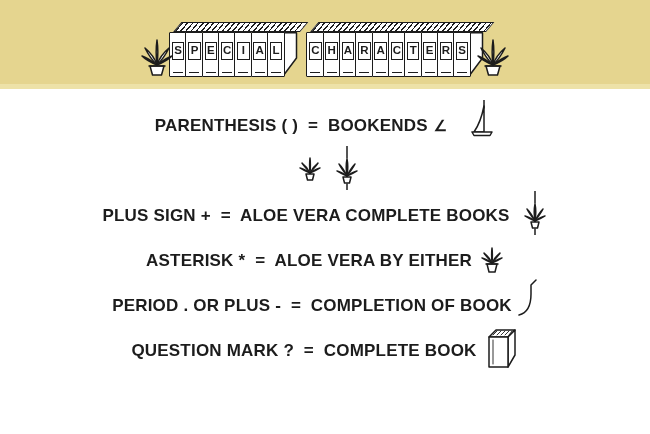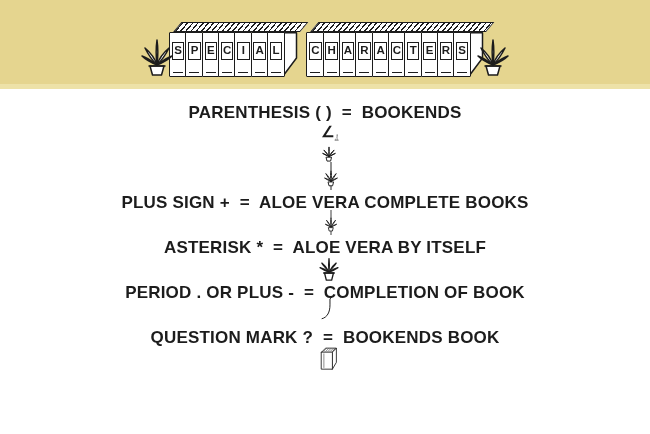--- a/index.html
+++ b/index.html
@@ -36,21 +36,21 @@
   }
   .letter-box {
     box-sizing:border-box; margin-top:9px; width:12.5px; height:18px;
     border:1.4px solid #1c1c1c; display:flex; align-items:center; justify-content:center;
     font-size:11.5px; font-weight:700; line-height:1;
   }
   .cover-wedge { margin-left:-2px; position:relative; z-index:0; }
 
   
   .rows { padding-top:14px; }
-  .row { height:45px; display:flex; align-items:center; justify-content:center;flex-direction:column; }
+  .row { height:45px; display:flex; align-items:center; justify-content:center; }
   .row-text {
     font-size:17px; font-weight:600; letter-spacing:0.2px; white-space:pre;
     font-stretch:condensed;
   }
   .angle-glyph { font-size:15px; font-weight:600; margin-left:6px; }
 
   
   .icon { display:block; }
   .icon path, .icon line, .icon rect, .icon polygon {
     stroke:#1c1c1c; stroke-width:1.5; fill:none;
@@ -203,42 +203,42 @@
         <path class="solid" d="M13,30 C10,26 7,22 5,18 C9,22 11,26 13,30 Z"></path>
         <path class="solid" d="M13,30 C16,26 19,22 21,18 C17,22 15,26 13,30 Z"></path>
         <path class="solid" d="M13,30 C10,29 6,27 3,25 C7,26 10,28 13,30 Z"></path>
         <path class="solid" d="M13,30 C16,29 20,27 23,25 C19,26 16,28 13,30 Z"></path>
         <path class="solid" d="M9,31 h8 l-1.5,6 h-5 Z"></path>
         <line x1="13" y1="38" x2="13" y2="44"></line>
       </svg>
     </div>
 
     <div class="row">
-      <span class="row-text">ASTERISK *  =  ALOE VERA BY ITSELF</span>
+      <span class="row-text">ASTERISK *  =  ALOE VERA BY EITHER</span>
       <svg class="icon i-aloe-pot" width="24" height="28" viewBox="0 0 24 28">
         <path class="solid" d="M12,18 C11.5,12 11.5,7 12,3 C12.5,7 12.5,12 12,18 Z"></path>
         <path class="solid" d="M12,18 C9,14 6,11 4,8 C8,11 10,14 12,18 Z"></path>
         <path class="solid" d="M12,18 C15,14 18,11 20,8 C16,11 14,14 12,18 Z"></path>
         <path class="solid" d="M12,18 C9,17 5,15 2,13 C6,14 9,16 12,18 Z"></path>
         <path class="solid" d="M12,18 C15,17 19,15 22,13 C18,14 15,16 12,18 Z"></path>
         <path class="solid" d="M7,19 h10 l-2,8 h-6 Z"></path>
         <line x1="6" y1="19" x2="18" y2="19"></line>
       </svg>
     </div>
 
     <div class="row">
       <span class="row-text">PERIOD . OR PLUS -  =  COMPLETION OF BOOK</span>
       <svg class="icon i-curve" width="20" height="38" viewBox="0 0 20 38">
         <path d="M1,36 C9,34 13,26 13,15 L13,6 L18,1"></path>
       </svg>
     </div>
 
 
     <div class="row">
-      <span class="row-text">QUESTION MARK ?  =  BOOKENDS BOOK</span>
+      <span class="row-text">QUESTION MARK ?  =  COMPLETE BOOK</span>
       <svg class="icon i-book-3d" width="34" height="44" viewBox="0 0 34 44">
         <path class="solid" d="M4,9 L11,2 L30,2 L23,9 Z"></path>
         <line class="hatch" x1="8" y1="7" x2="12" y2="3"></line>
         <line class="hatch" x1="12" y1="7" x2="16" y2="3"></line>
         <line class="hatch" x1="16" y1="7" x2="20" y2="3"></line>
         <line class="hatch" x1="20" y1="7" x2="24" y2="3"></line>
         <line class="hatch" x1="24" y1="7" x2="27" y2="3"></line>
         <path class="solid" d="M23,9 L30,2 L30,27 L23,39 Z"></path>
         <path class="solid" d="M4,9 h19 v30 h-19 Z"></path>
         <line class="hatch" x1="8" y1="12" x2="8" y2="36"></line>

